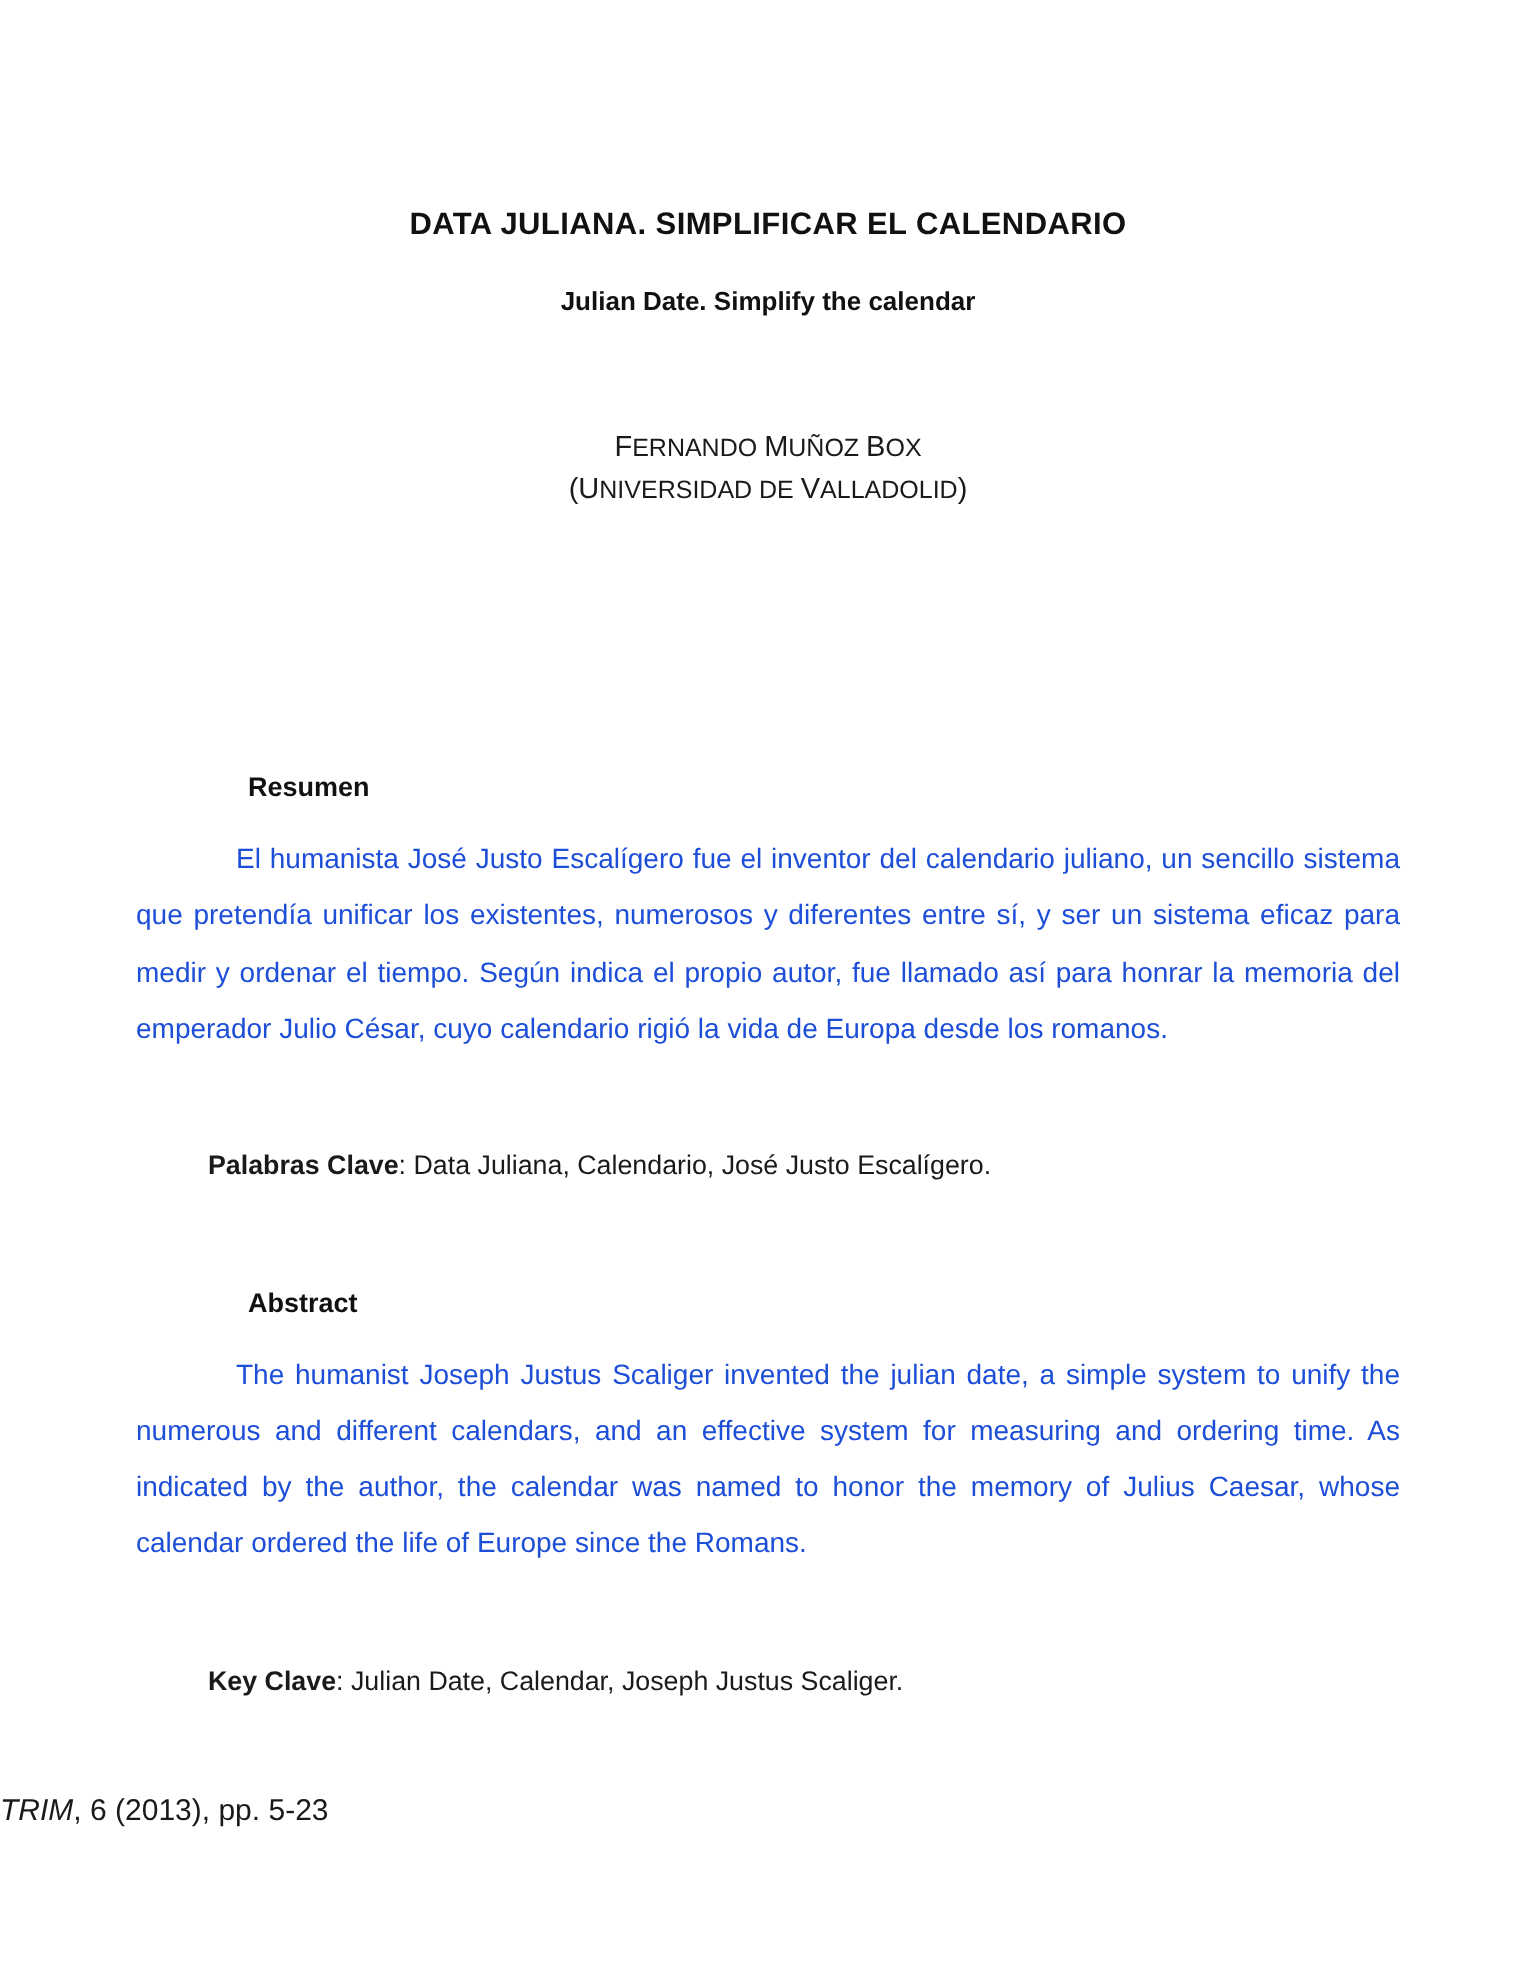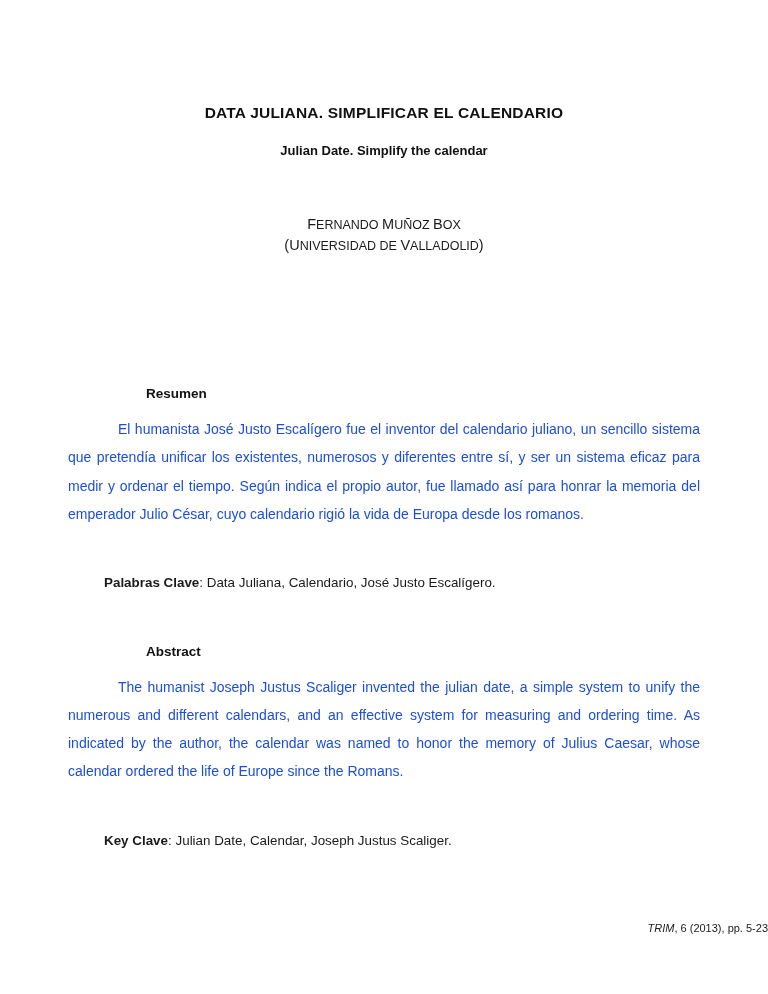--- a/index.html
+++ b/index.html
@@ -51,21 +51,21 @@
   .smallcaps {
     font-size: 12.5px;
     color: #1a1a1a;
   }
   .smallcaps .cap {
     font-size: 14.5px;
   }
   .section-heading {
     font-size: 13.5px;
     font-weight: bold;
-    margin-left: 78px;
+    margin-left: 56px;
     color: #111;
   }
   .para {
     font-size: 14px;
     text-align: justify;
     line-height: 2.02;
     text-indent: 50px;
     margin: 0;
     color: #1d4ed8;
   }
@@ -79,23 +79,23 @@
     font-weight: bold;
   }
   .gap-resumen { height: 130px; }
   .gap-after-heading { height: 14px; }
   .gap-keywords { height: 42px; }
   .gap-abstract { height: 48px; }
   .footer {
     position: absolute;
     left: 0;
     right: 0;
-    top: 922px;
-    text-align: right;
-    font-size: 11px;
+    top: 897px;
+    text-align: left;
+    font-size: 15px;
     color: #1a1a1a;
   }
   .footer i {
     font-style: italic;
   }
 </style>
 </head>
 <body>
 
 <div class="page">

